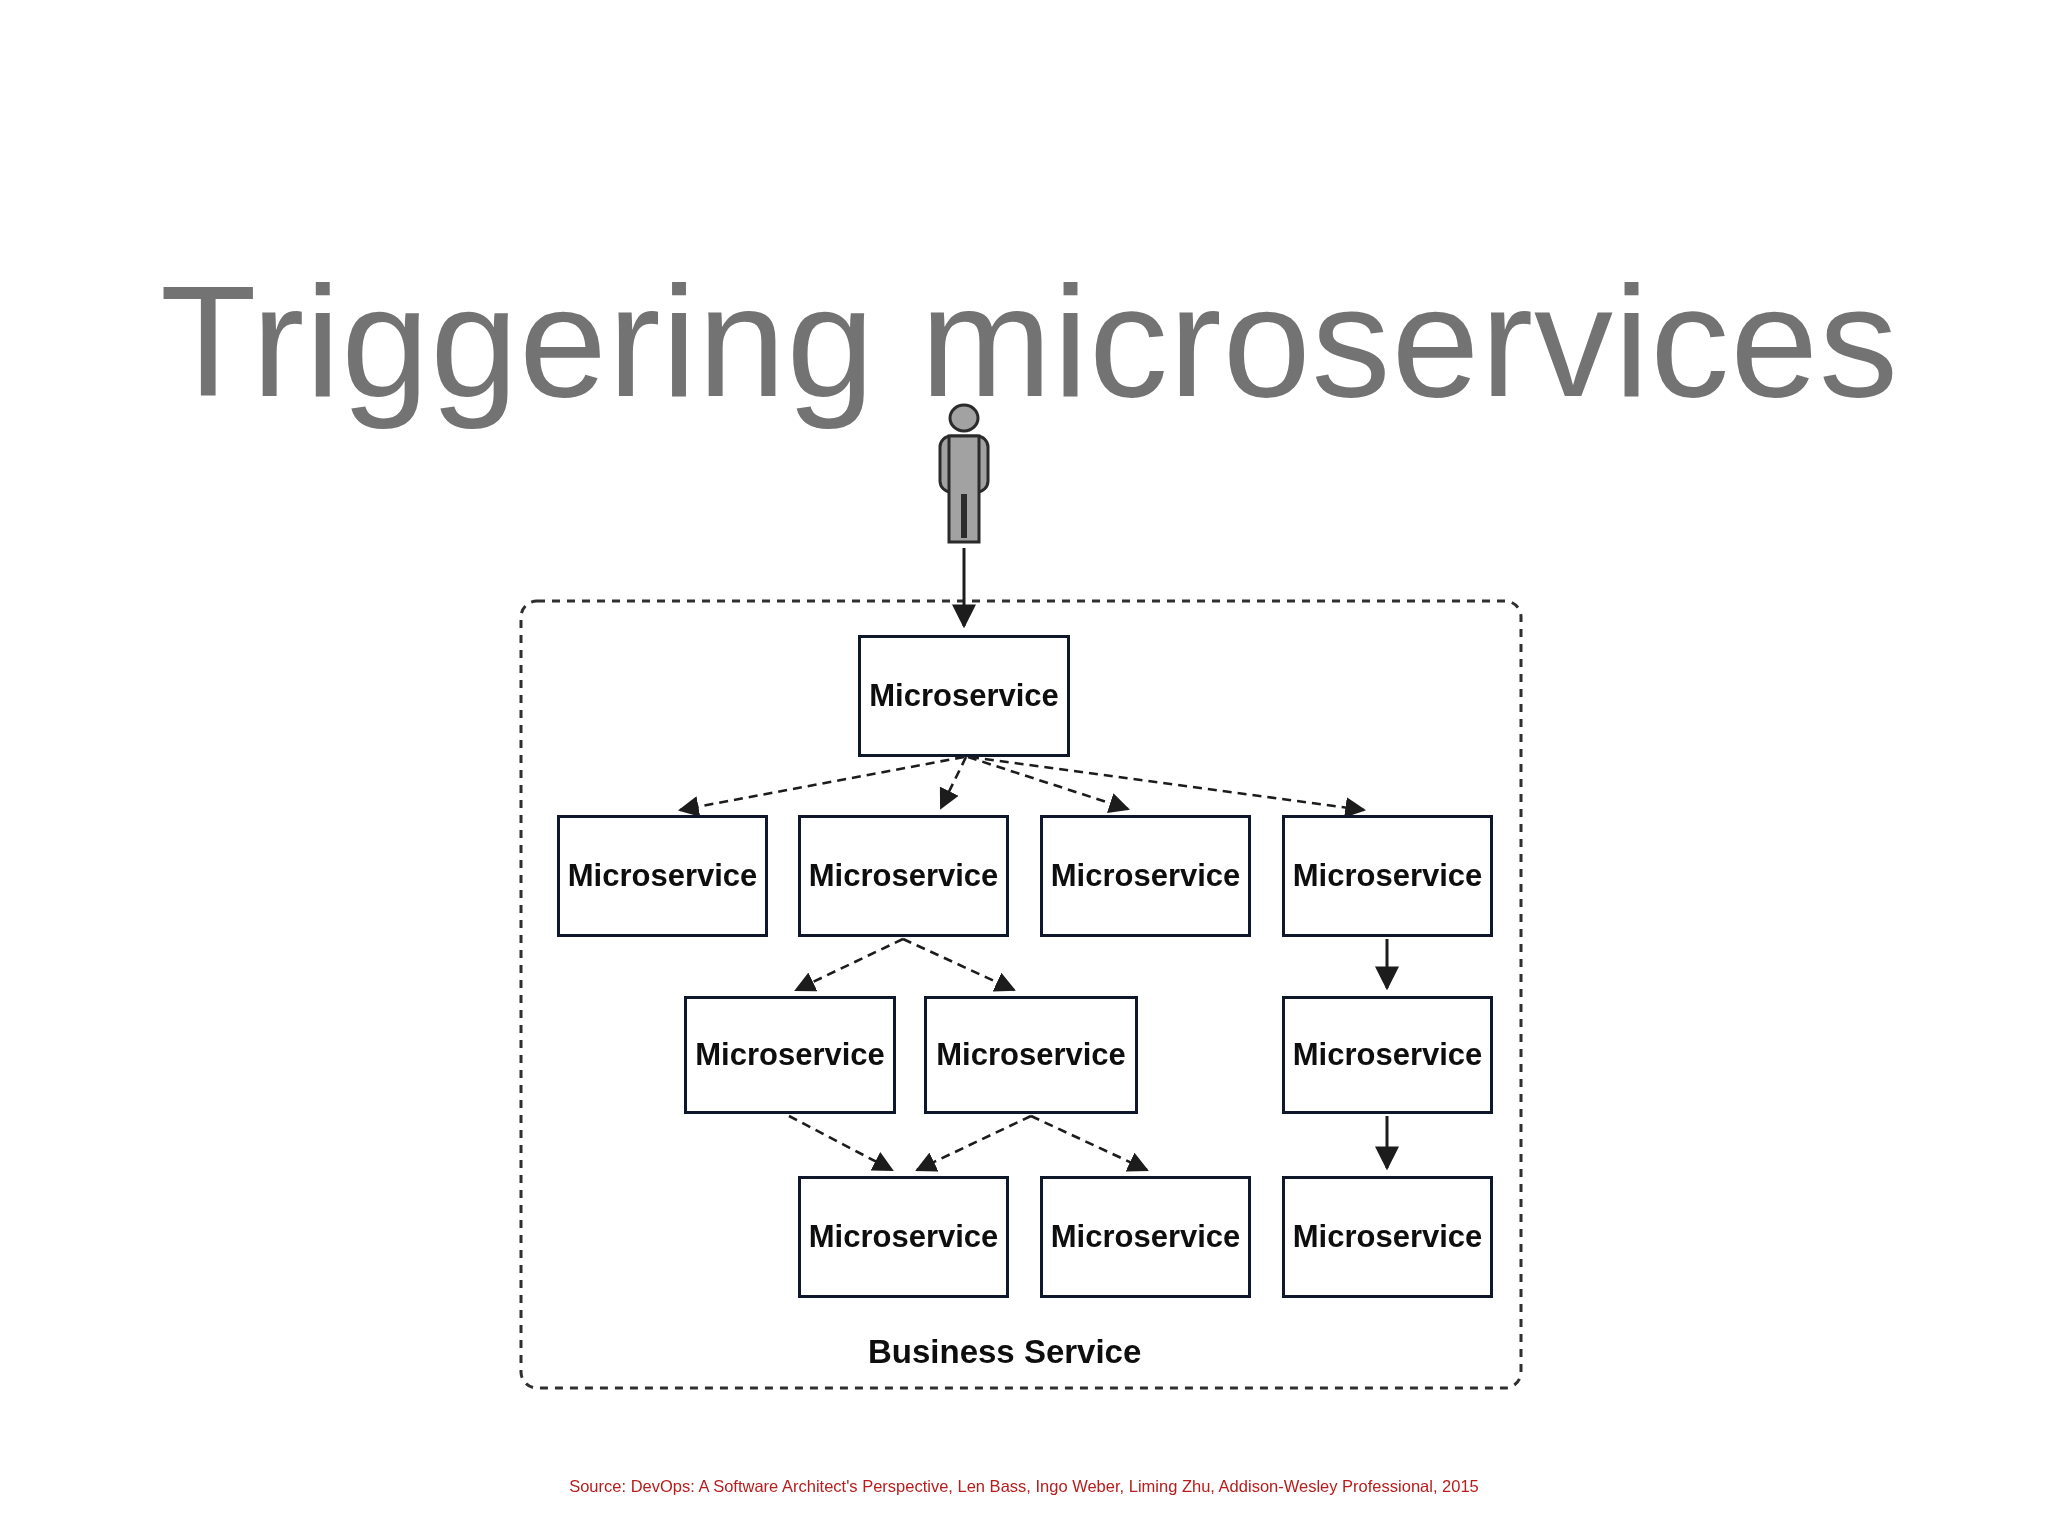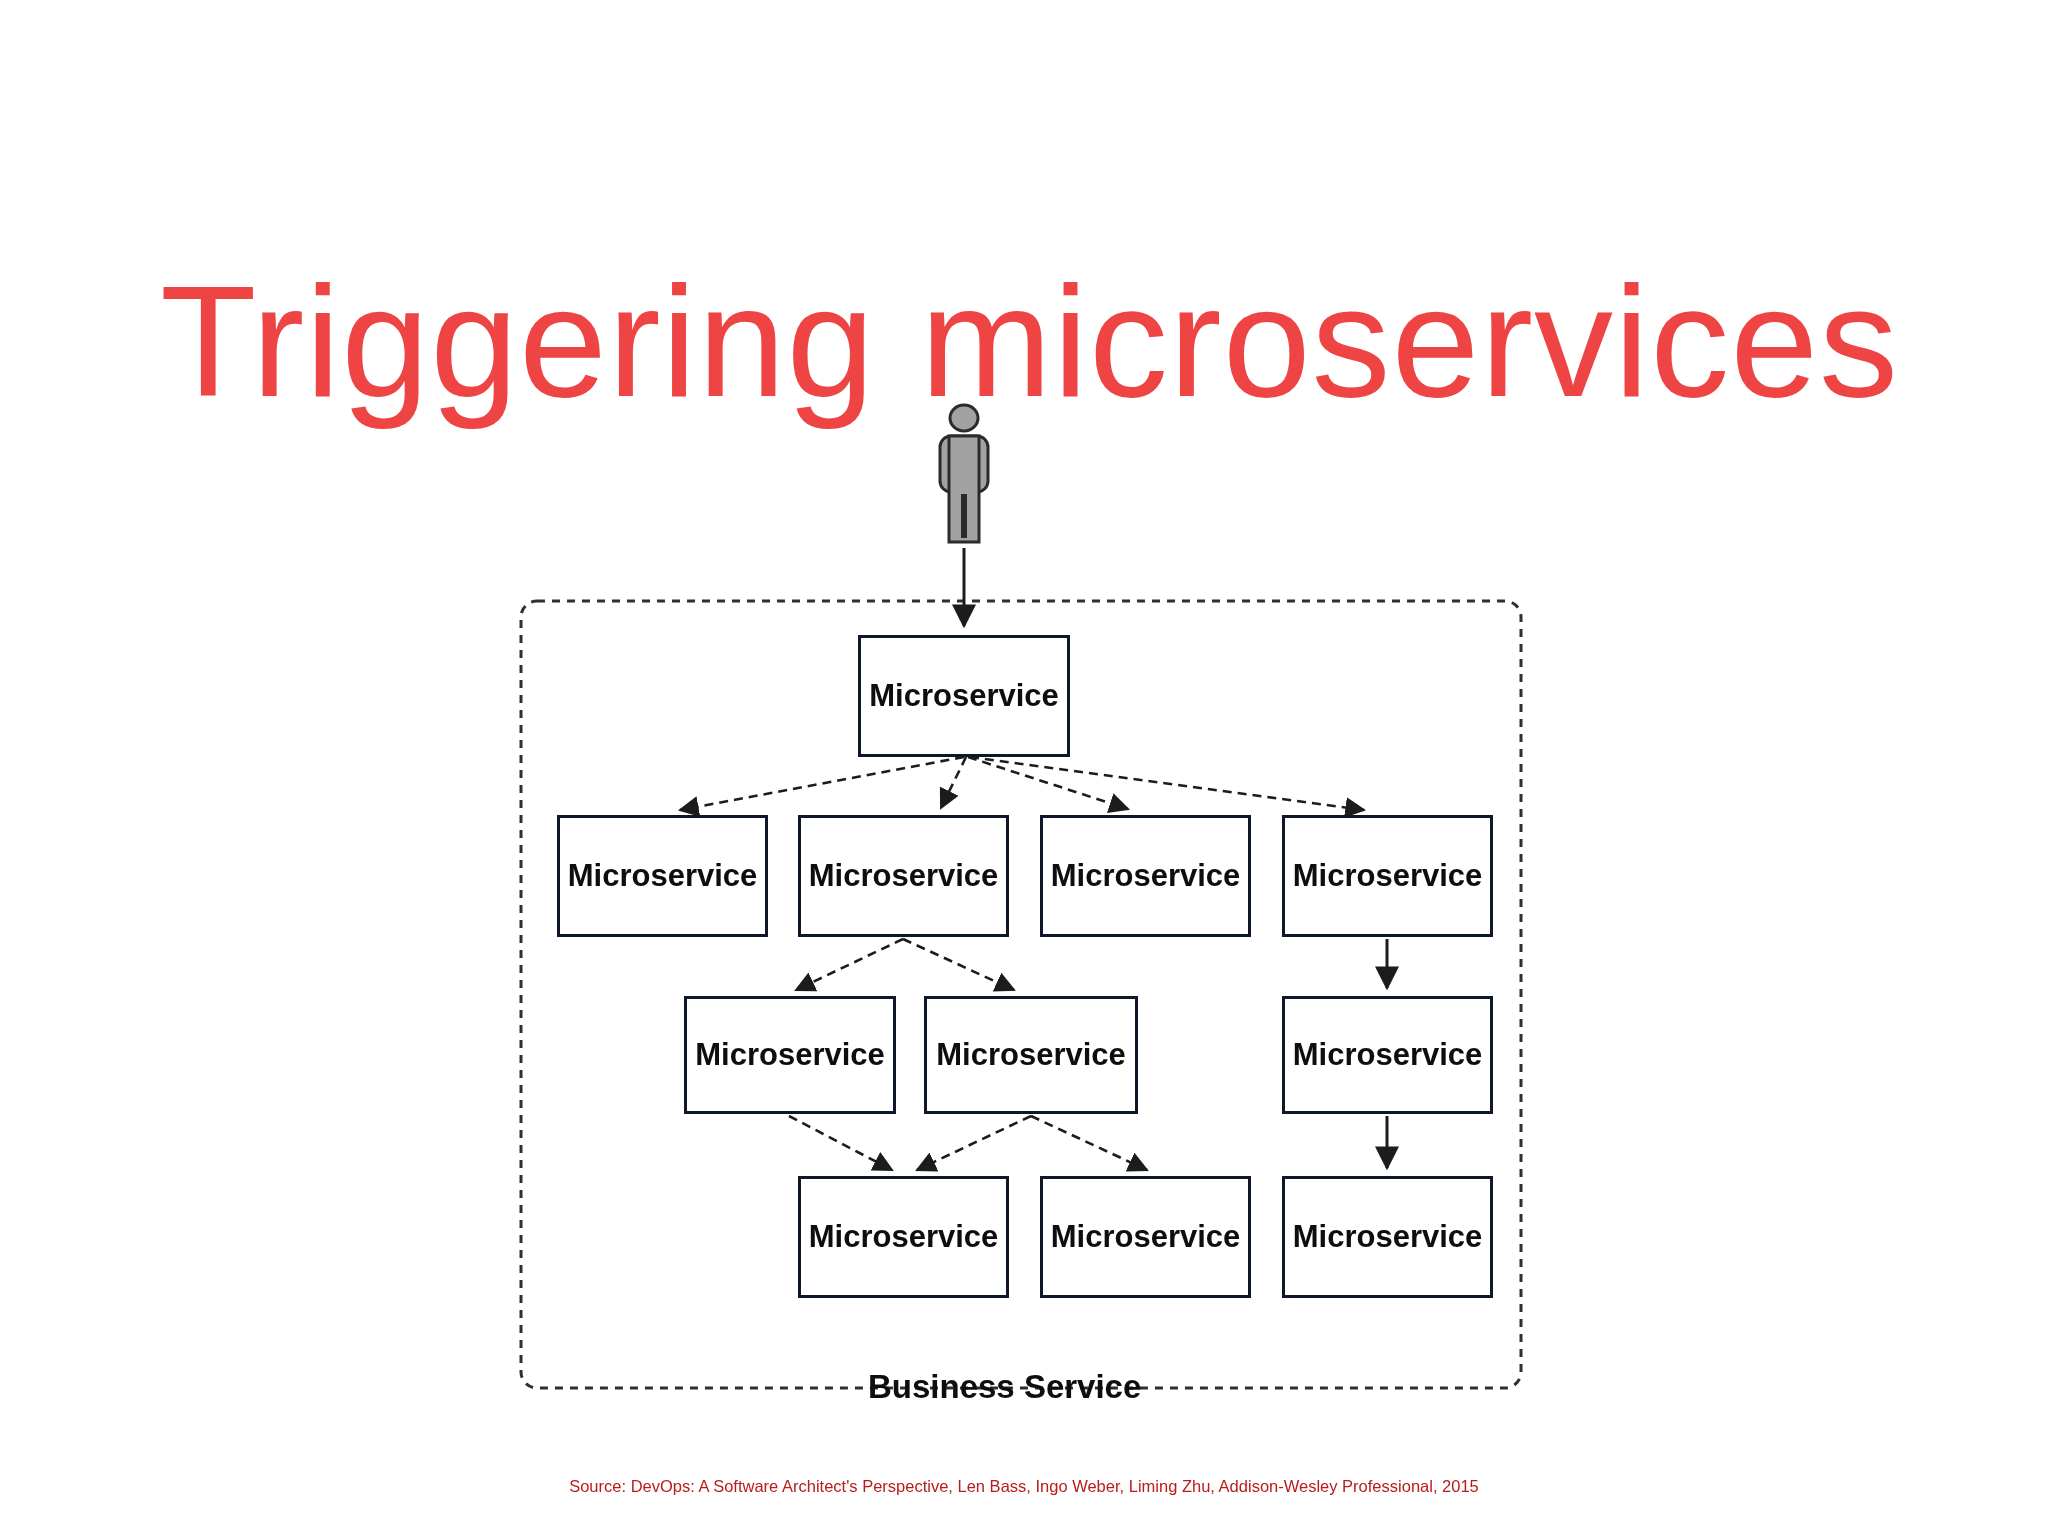--- a/index.html
+++ b/index.html
@@ -14,21 +14,21 @@
   .slide { position: absolute; inset: 0; }
 
   .title {
     position: absolute;
     left: 160px; top: 156px;
     font-size: 158px;
     line-height: 1;
     font-weight: 100;
     letter-spacing: 1px;
     white-space: nowrap;
-    color: #ef4444;
+    color: #737373;
   }
 
   svg.diagram-canvas { position: absolute; left: 0; top: 0; }
 
   .node {
     position: absolute;
     box-sizing: border-box;
     background: #ffffff;
     border: 3px solid #0f172a;
     display: flex; align-items: center; justify-content: center;
@@ -44,21 +44,21 @@
   #n-l2-4 { left: 1282px; top: 815px; width: 211px; height: 122px; }
   #n-l3-1 { left: 684px; top: 996px; width: 212px; height: 118px; }
   #n-l3-2 { left: 924px; top: 996px; width: 214px; height: 118px; }
   #n-l3-3 { left: 1282px; top: 996px; width: 211px; height: 118px; }
   #n-l4-1 { left: 798px; top: 1176px; width: 211px; height: 122px; }
   #n-l4-2 { left: 1040px; top: 1176px; width: 211px; height: 122px; }
   #n-l4-3 { left: 1282px; top: 1176px; width: 211px; height: 122px; }
 
   .container-label {
     position: absolute;
-    left: 868px; top: 1368px;
+    left: 868px; top: 1333px;
     font-size: 33px;
     font-weight: 700;
     color: #0e0e0e;
     white-space: nowrap;
   }
 
   .source {
     position: absolute;
     left: 0; top: 1477px; width: 100%;
     text-align: center;

